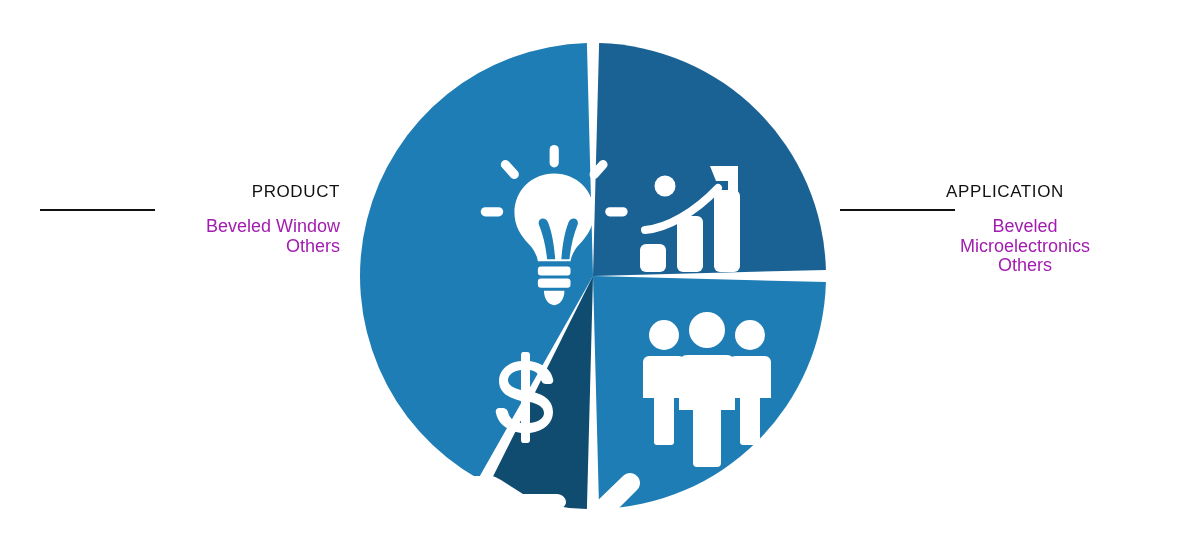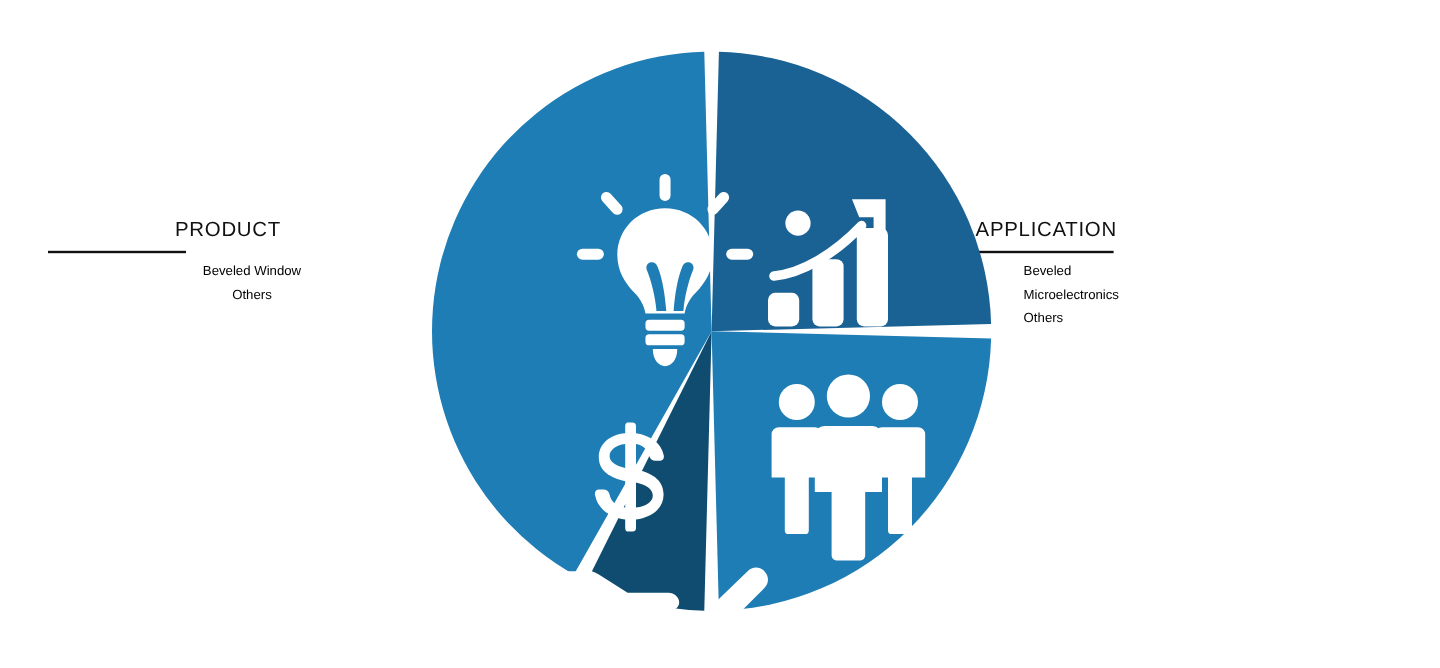--- a/index.html
+++ b/index.html
@@ -15,22 +15,22 @@
     overflow: hidden;
     font-family: "Liberation Sans", sans-serif;
     color: #000000;
   }
 
   
   .label-block {
     position: absolute;
     top: 182px;
   }
-  #label-product { left: 40px; width: 300px; text-align: center; }
-  #label-application { left: 813px; width: 330px; text-align: left; }
+  #label-product { left: 40px; width: 300px; text-align: right; }
+  #label-application { left: 840px; width: 330px; text-align: center; }
 
   .label-title {
     font-size: 17px;
     letter-spacing: 0.6px;
     font-weight: 400;
     color: #111111;
     line-height: 20px;
     white-space: nowrap;
   }
   .label-rule {
@@ -38,23 +38,23 @@
     height: 0;
     border-top: 2px solid #111111;
     margin: 7px 0 6px 0;
   }
   .label-list {
     list-style: none;
     margin: 0;
     padding: 0;
   }
   .label-list li {
-    font-size: 11px;
+    font-size: 18px;
     line-height: 19.5px;
-    color: #000000;
+    color: #a21caf;
     white-space: nowrap;
     margin-left: 40px;
   }
 
   
   #pie-wrap {
     position: absolute;
     left: 359px;
     top: 41px;
     width: 468px;

